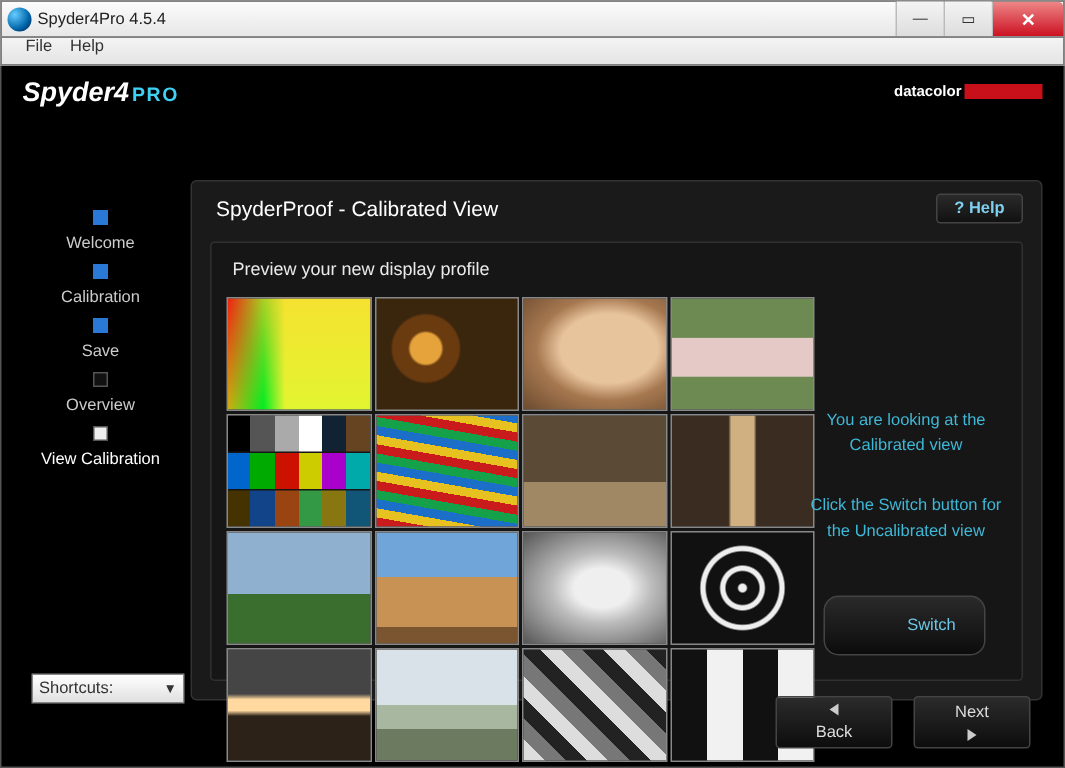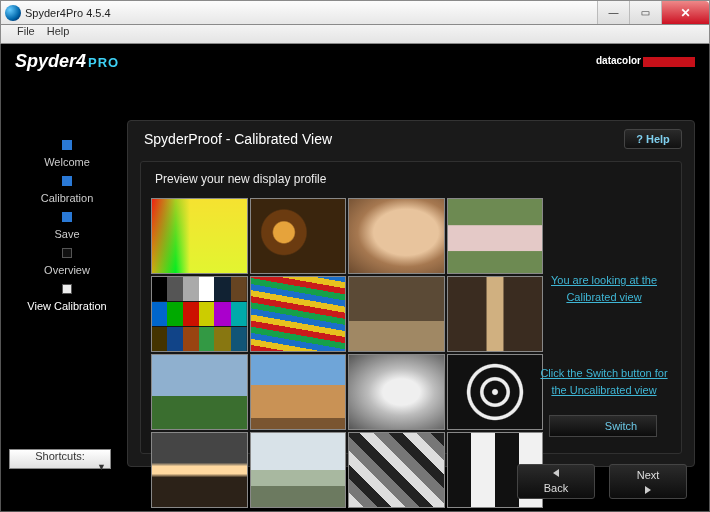--- a/index.html
+++ b/index.html
@@ -23,21 +23,21 @@
 .brandright .dc { color: #fff; }
 .brandright .bar { display: inline-block; width: 52px; height: 10px; background: #c71019; margin-left: 2px; vertical-align: middle; }
 
 .sidebar { position: absolute; left: 8px; top: 92px; width: 116px; }
 .sidebar .itm { display: flex; align-items: center; gap: 6px; font-size: 11px; color: #ccc; padding: 4px 2px; cursor: pointer; flex-direction: column; }
 .sidebar .itm .sq { width: 10px; height: 10px; border: 1px solid #555; background: #111; }
 .sidebar .itm.active .sq { background: #eee; }
 .sidebar .itm.blue .sq { background: #2a79d6; border-color:#2a79d6; }
 .sidebar .itm.active { color: #fff; }
 
-.shortcuts { position: absolute; left: 8px; bottom: 42px; width: 102px; height: 20px; background: linear-gradient(#fff,#e0e0e0); border: 1px solid #888; font-size: 11px; color: #333; display: flex; align-items: center; padding: 0 4px; flex-direction: column; }
+.shortcuts { position: absolute; left: 20px; bottom: 42px; width: 102px; height: 20px; background: linear-gradient(#fff,#e0e0e0); border: 1px solid #888; font-size: 11px; color: #333; display: flex; align-items: center; padding: 0 4px; }
 .shortcuts .arrow { margin-left: auto; font-size: 9px; }
 
 .panel { position: absolute; left: 126px; top: 76px; right: 14px; bottom: 44px; background: #1a1a1a; border: 1px solid #333; border-radius: 4px; }
 .panel-title { font-size: 14px; color: #fff; padding: 10px 16px 6px; }
 .help-btn { position: absolute; right: 12px; top: 8px; width: 58px; height: 20px; background: linear-gradient(#2a2a2a,#111); border: 1px solid #444; color: #7fcfee; font-size: 11px; font-weight: 600; display: flex; align-items: center; justify-content: center; gap:3px; border-radius: 3px; cursor: pointer; }
 
 .inner { position: absolute; left: 12px; right: 12px; top: 40px; bottom: 12px; border: 1px solid #303030; border-radius: 3px; background: #161616; }
 .inner-head { font-size: 12px; color: #eaeaea; padding: 10px 14px 8px; }
 
 .grid-wrap { position: absolute; left: 10px; top: 36px; width: 392px; display: grid; grid-template-columns: repeat(4, 1fr); gap: 2px; }
@@ -55,24 +55,24 @@
 .t8  { background: linear-gradient(90deg,#3a2c20 40%, #d0b080 42% 58%, #3a2c20 60%); }
 .t9  { background: linear-gradient(#8fb0cf 0 55%, #3a6e2f 55% 100%); }
 .t10 { background: linear-gradient(#6fa5d8 0 40%, #c99255 40% 85%, #7a5530 85% 100%); }
 .t11 { background: radial-gradient(ellipse at 55% 50%, #efefef 25%, #bcbcbc 45%, #555 100%); }
 .t12 { background: radial-gradient(circle at 50% 50%, #eee 0 4%, #111 6% 18%, #eee 20% 24%, #111 26% 40%, #eee 42% 46%, #111 48% 100%); }
 .t13 { background: linear-gradient(#454545 0 40%, #ffd9a0 45% 55%, #2c2218 60% 100%); }
 .t14 { background: linear-gradient(#d8e2e8 0 50%, #a8b8a0 50% 72%, #6c7a60 72% 100%); }
 .t15 { background: repeating-linear-gradient(45deg,#ddd 0 10px,#777 10px 20px,#222 20px 30px); }
 .t16 { background: linear-gradient(90deg,#111 0 25%,#f1f1f1 25% 50%,#111 50% 75%,#f1f1f1 75% 100%); }
 
-.side-info { position: absolute; right: 12px; top: 110px; width: 130px; text-align: center; font-size: 11px; color: #3fb7d6; line-height: 1.5; text-decoration: underline; }
-.side-info .block2 { margin-top: 60px; }
+.side-info { position: absolute; right: 12px; top: 110px; width: 130px; text-align: center; font-size: 11px; color: #3fb7d6; line-height: 1.5; }
+.side-info .block2 { margin-top: 24px; }
 
-.switch-btn { position: absolute; right: 24px; bottom: 16px; width: 108px; height: 22px; background: linear-gradient(#2a2a2a,#0c0c0c); border: 1px solid #444; color: #6cc8e6; font-size: 11px; display: flex; align-items: center; justify-content: center; border-radius: 0; cursor: pointer; padding-left: 36px; }
+.switch-btn { position: absolute; right: 24px; bottom: 16px; width: 108px; height: 40px; background: linear-gradient(#2a2a2a,#0c0c0c); border: 1px solid #444; color: #6cc8e6; font-size: 11px; display: flex; align-items: center; justify-content: center; border-radius: 10px; cursor: pointer; padding-left: 36px; }
 
 .nav-btns { position: absolute; right: 22px; bottom: 12px; display: flex; gap: 14px; }
 .nav-btn { width: 78px; height: 35px; background: linear-gradient(#2b2b2b,#0d0d0d); border: 1px solid #444; color: #ddd; font-size: 11px; display: flex; align-items: center; justify-content: center; gap: 5px; border-radius: 3px; cursor: pointer; flex-direction: column; }
 .tri { width: 0; height: 0; border-top: 4px solid transparent; border-bottom: 4px solid transparent; }
 .tri.l { border-right: 6px solid #ccc; }
 .tri.r { border-left: 6px solid #ccc; }
 </style>
 </head>
 <body>
 

